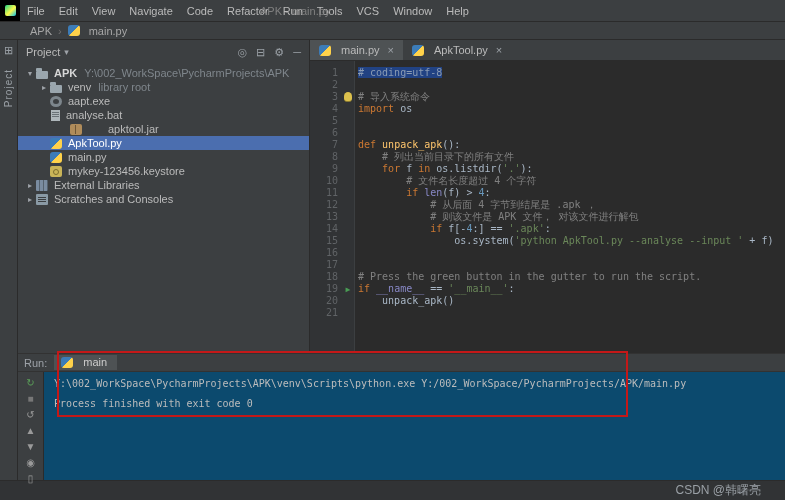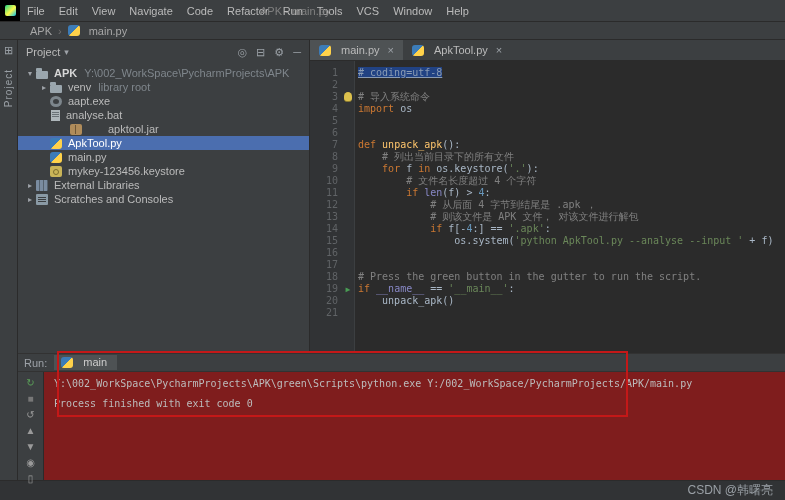--- a/index.html
+++ b/index.html
@@ -74,36 +74,36 @@
           font-family: "DejaVu Sans Mono", monospace; font-size: 10px; line-height: 12px; }
   .code::before { content: ''; position: absolute; left: 0; top: 0; bottom: 0; width: 44px; background: #313335; border-right: 1px solid #3c3f41; }
   .cl { display: flex; height: 12px; white-space: pre; position: relative; }
   .gut { width: 32px; flex: none; text-align: right; color: #606366; padding-right: 4px; }
   .mark { width: 12px; flex: none; text-align: center; }
   .run-arrow { color: #499c54; font-size: 8px; line-height: 12px; display: inline-block; }
   .ct { flex: 1; padding-left: 4px; position: relative; min-width: 0; }
   .tk-t { color: #a9b7c6; } .tk-k { color: #cc7832; } .tk-c { color: #808080; text-align: right; }
   .tk-s { color: #6a8759; } .tk-n { color: #6897bb; } .tk-f { color: #ffc66d; }
   .tk-b { color: #8888c6; } .tk-d { color: #8888c6; }
-  .tk-csel { color: #8a9bb3; background: #214283; text-decoration: underline; }
+  .tk-csel { color: #8a9bb3; background: #214283; }
   .bulb { position: absolute; left: -10px; top: 1px; width: 8px; height: 9px; background: #dcc14d; border-radius: 50% 50% 35% 35%; box-shadow: 0 1px 0 #8a7a30; }
 
   
-  .runpanel { height: 127px; flex: none; display: flex; flex-direction: column; background: #7f1d1d; border-top: 1px solid #323232; }
+  .runpanel { height: 127px; flex: none; display: flex; flex-direction: column; background: #0c4a6e; border-top: 1px solid #323232; }
   .run-header { height: 18px; flex: none; background: #3c3f41; border-bottom: 1px solid #323232; display: flex; align-items: center; padding-left: 6px; gap: 7px; }
   .run-label { color: #9da2a8; }
   .run-tab { display: flex; align-items: center; gap: 5px; background: #4e5254; padding: 1px 10px 2px 7px; color: #cccccc; }
   .run-body { flex: 1; display: flex; min-height: 0; }
   .run-toolbar { width: 26px; flex: none; background: #3c3f41; border-right: 1px solid #2b2b2b; display: flex; flex-direction: column; align-items: center; padding-top: 4px; gap: 3px; }
   .rt-icon { width: 16px; height: 13px; line-height: 13px; text-align: center; font-size: 10px; cursor: default; }
   .run-output { flex: 1; padding: 7px 0 0 10px; font-family: "DejaVu Sans Mono", monospace; font-size: 10px; line-height: 10px; color: #bcbcbc; white-space: pre; overflow: hidden; }
   .out-line { height: 10px; }
 
   
-  .statusbar { height: 20px; background: #313335; border-top: 1px solid #2b2b2b; display: flex; align-items: center; justify-content: flex-end; padding-right: 12px; }
+  .statusbar { height: 20px; background: #313335; border-top: 1px solid #2b2b2b; display: flex; align-items: center; justify-content: flex-end; padding-right: 24px; }
   .watermark { color: #9aa0a6; font-size: 12px; }
 
   
   .annotation-rect { position: absolute; left: 57px; top: 351px; width: 571px; height: 66px; border: 2px solid #c41818; pointer-events: none; z-index: 50; }
 </style>
 </head>
 <body>
 
 <div class="app">
 
@@ -228,21 +228,21 @@
             </div>
           <div class="code" id="code-lines">
               <div class="cl"><span class="gut">1</span><span class="mark"></span><span class="ct"><span class="tk-csel"># coding=utf-8</span></span></div>
               <div class="cl"><span class="gut">2</span><span class="mark"></span><span class="ct"></span></div>
               <div class="cl"><span class="gut">3</span><span class="mark"></span><span class="ct"><span class="bulb"></span><span class="tk-c"># 导入系统命令</span></span></div>
               <div class="cl"><span class="gut">4</span><span class="mark"></span><span class="ct"><span class="tk-k">import</span><span class="tk-t"> os</span></span></div>
               <div class="cl"><span class="gut">5</span><span class="mark"></span><span class="ct"></span></div>
               <div class="cl"><span class="gut">6</span><span class="mark"></span><span class="ct"></span></div>
               <div class="cl"><span class="gut">7</span><span class="mark"></span><span class="ct"><span class="tk-k">def </span><span class="tk-f">unpack_apk</span><span class="tk-t">():</span></span></div>
               <div class="cl"><span class="gut">8</span><span class="mark"></span><span class="ct"><span class="tk-c">    # 列出当前目录下的所有文件</span></span></div>
-              <div class="cl"><span class="gut">9</span><span class="mark"></span><span class="ct"><span class="tk-t">    </span><span class="tk-k">for</span><span class="tk-t"> f </span><span class="tk-k">in</span><span class="tk-t"> os.keystore(</span><span class="tk-s">'.'</span><span class="tk-t">):</span></span></div>
+              <div class="cl"><span class="gut">9</span><span class="mark"></span><span class="ct"><span class="tk-t">    </span><span class="tk-k">for</span><span class="tk-t"> f </span><span class="tk-k">in</span><span class="tk-t"> os.listdir(</span><span class="tk-s">'.'</span><span class="tk-t">):</span></span></div>
               <div class="cl"><span class="gut">10</span><span class="mark"></span><span class="ct"><span class="tk-c">        # 文件名长度超过 4 个字符</span></span></div>
               <div class="cl"><span class="gut">11</span><span class="mark"></span><span class="ct"><span class="tk-t">        </span><span class="tk-k">if</span><span class="tk-t"> </span><span class="tk-b">len</span><span class="tk-t">(f) &gt; </span><span class="tk-n">4</span><span class="tk-t">:</span></span></div>
               <div class="cl"><span class="gut">12</span><span class="mark"></span><span class="ct"><span class="tk-c">            # 从后面 4 字节到结尾是 .apk ，</span></span></div>
               <div class="cl"><span class="gut">13</span><span class="mark"></span><span class="ct"><span class="tk-c">            # 则该文件是 APK 文件， 对该文件进行解包</span></span></div>
               <div class="cl"><span class="gut">14</span><span class="mark"></span><span class="ct"><span class="tk-t">            </span><span class="tk-k">if</span><span class="tk-t"> f[-</span><span class="tk-n">4</span><span class="tk-t">:] == </span><span class="tk-s">'.apk'</span><span class="tk-t">:</span></span></div>
               <div class="cl"><span class="gut">15</span><span class="mark"></span><span class="ct"><span class="tk-t">                os.system(</span><span class="tk-s">'python ApkTool.py --analyse --input '</span><span class="tk-t"> + f)</span></span></div>
               <div class="cl"><span class="gut">16</span><span class="mark"></span><span class="ct"></span></div>
               <div class="cl"><span class="gut">17</span><span class="mark"></span><span class="ct"></span></div>
               <div class="cl"><span class="gut">18</span><span class="mark"></span><span class="ct"><span class="tk-c"># Press the green button in the gutter to run the script.</span></span></div>
               <div class="cl"><span class="gut">19</span><span class="mark"><span class="run-arrow">▶</span></span><span class="ct"><span class="tk-k">if</span><span class="tk-t"> </span><span class="tk-d">__name__</span><span class="tk-t"> == </span><span class="tk-s">'__main__'</span><span class="tk-t">:</span></span></div>
@@ -263,21 +263,21 @@
         <div class="run-body">
           <div class="run-toolbar" id="run-toolbar">
               <div class="rt-icon" style="color: rgb(90, 158, 88);">↻</div>
               <div class="rt-icon" style="color: rgb(119, 119, 119);">■</div>
               <div class="rt-icon" style="color: rgb(154, 154, 154);">↺</div>
               <div class="rt-icon" style="color: rgb(154, 154, 154);">▲</div>
               <div class="rt-icon" style="color: rgb(154, 154, 154);">▼</div>
               <div class="rt-icon" style="color: rgb(154, 154, 154);">◉</div>
               <div class="rt-icon" style="color: rgb(154, 154, 154);">▯</div>
             </div>
-          <div class="run-output" id="run-output"><div class="out-line">Y:\002_WorkSpace\PycharmProjects\APK\green\Scripts\python.exe Y:/002_WorkSpace/PycharmProjects/APK/main.py</div><div class="out-line">&nbsp;</div><div class="out-line">Process finished with exit code 0</div></div>
+          <div class="run-output" id="run-output"><div class="out-line">Y:\002_WorkSpace\PycharmProjects\APK\venv\Scripts\python.exe Y:/002_WorkSpace/PycharmProjects/APK/main.py</div><div class="out-line">&nbsp;</div><div class="out-line">Process finished with exit code 0</div></div>
         </div>
       </div>
     </div>
   </div>
 
   <div class="statusbar">
     <span class="watermark">CSDN @韩曙亮</span>
   </div>
 
   <div class="annotation-rect" id="annotation-rect" style="border-color: rgb(196, 24, 24);"></div>

